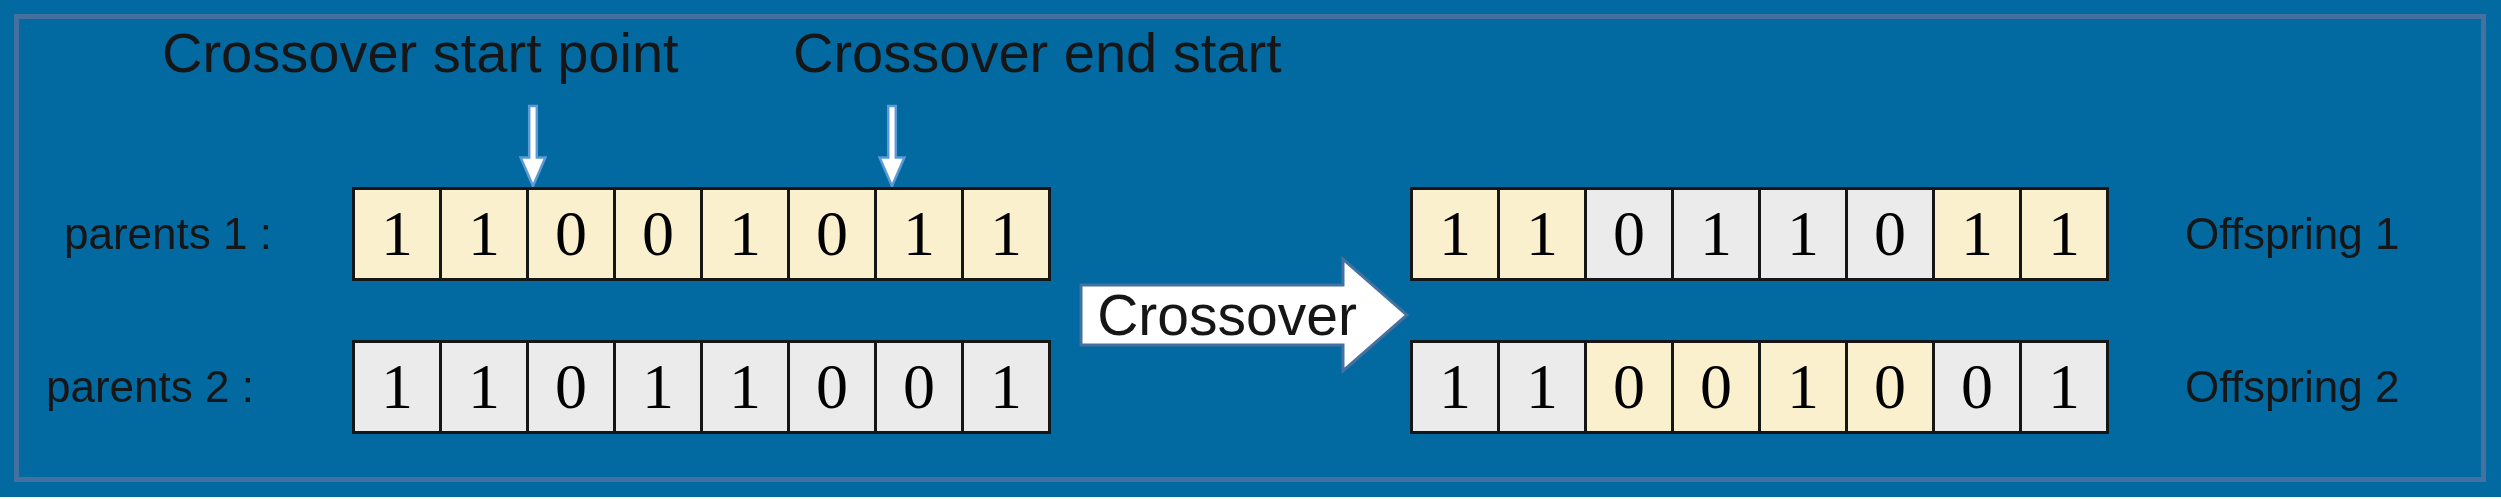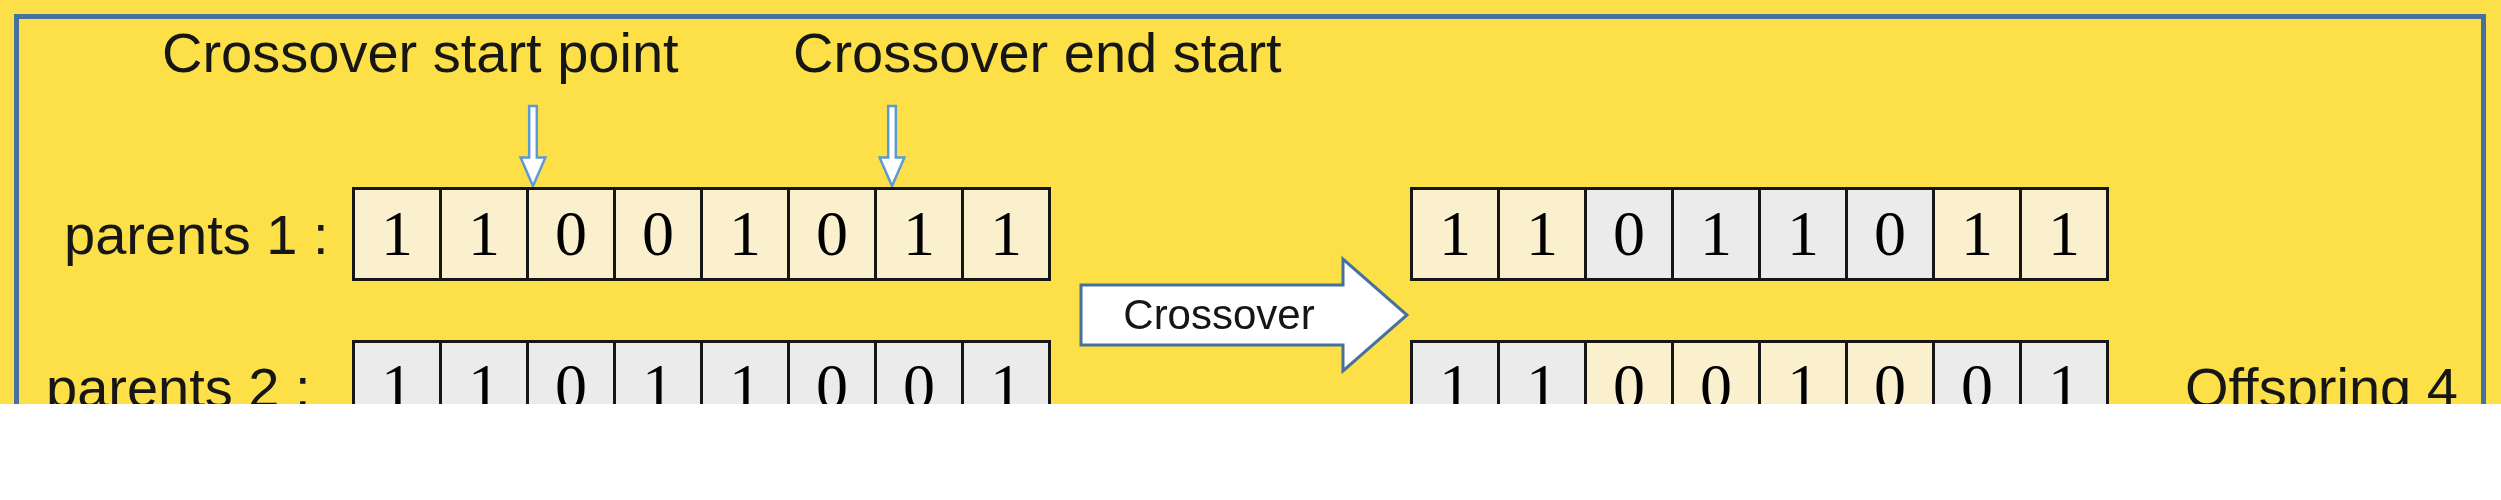--- a/index.html
+++ b/index.html
@@ -6,47 +6,47 @@
     --highlight-yellow:#FBF0CD;
     --neutral-gray:#EBEBEB;
     --cell-border:#161616;
     --small-arrow-blue:#5B9BD5;
     --block-arrow-blue:#44719E;
     --frame-blue:#44719E;
     --text-black:#161616;
   }
   *{margin:0;padding:0;box-sizing:border-box;}
   body{background:#fff;font-family:"Liberation Sans",sans-serif;color:var(--text-black);}
-  .canvas{position:relative;width:2501px;height:404px;background:#fde047;overflow:hidden;text-align:right;}
+  .canvas{position:relative;width:2501px;height:497px;background:#0369a1;overflow:hidden;text-align:right;}
   .frame{position:absolute;left:14px;top:14px;width:2472px;height:468px;border:5px solid var(--frame-blue);background:transparent;}
   .top-label{position:absolute;top:24px;font-size:56px;line-height:1.05;white-space:nowrap;color:var(--text-black);}
   .top-label.start{left:162px;}
   .top-label.end{left:793px;}
   .down-arrow{position:absolute;width:30px;height:84px;}
   .down-arrow.start{left:518px;top:104px;}
   .down-arrow.end{left:877px;top:104px;}
-  .row-label{position:absolute;height:94px;display:flex;align-items:center;font-size:56px;white-space:nowrap;color:var(--text-black);}
+  .row-label{position:absolute;height:94px;display:flex;align-items:center;font-size:44px;white-space:nowrap;color:var(--text-black);}
   .row-label.p1{left:64px;top:187px;}
   .row-label.p2{left:46px;top:340px;}
   .row-label.o1{left:2185px;top:187px;}
   .row-label.o2{left:2185px;top:340px;}
   .bitrow{position:absolute;display:flex;}
   .bitrow.p1{left:352px;top:187px;}
   .bitrow.p2{left:352px;top:340px;}
   .bitrow.o1{left:1410px;top:187px;}
   .bitrow.o2{left:1410px;top:340px;}
   .cell{width:90px;height:94px;border:3px solid var(--cell-border);display:flex;align-items:center;justify-content:center;
         font-family:"Liberation Serif",serif;font-size:64px;color:#000;}
   .cell + .cell{margin-left:-3px;}
   .cell.yellow{background:var(--highlight-yellow);}
   .cell.gray{background:var(--neutral-gray);}
   .block-arrow{position:absolute;left:1078px;top:254px;width:332px;height:122px;}
   .block-arrow svg{position:absolute;left:0;top:0;}
-  .block-arrow-label{position:absolute;left:12px;top:31px;width:258px;height:60px;display:flex;align-items:center;justify-content:center;
-        font-size:42px;white-space:nowrap;color:var(--text-black);}
+  .block-arrow-label{position:absolute;left:20px;top:31px;width:258px;height:60px;display:flex;align-items:center;justify-content:center;
+        font-size:57px;white-space:nowrap;color:var(--text-black);}
 </style>
 </head>
 <body>
 
 <div class="canvas">
 
   <div class="frame"></div>
 
   <div class="top-label start">Crossover start point</div>
   <div class="top-label end">Crossover end start</div>
@@ -107,15 +107,16 @@
       <div class="cell gray">1</div>
       <div class="cell gray">1</div>
       <div class="cell yellow">0</div>
       <div class="cell yellow">0</div>
       <div class="cell yellow">1</div>
       <div class="cell yellow">0</div>
       <div class="cell gray">0</div>
       <div class="cell gray">1</div>
     </div>
 
-  <div class="row-label o2">Offspring 4</div>
+  <div class="row-label o1">Offspring 1</div>
+  <div class="row-label o2">Offspring 2</div>
 
 </div>
 
 </body></html>

